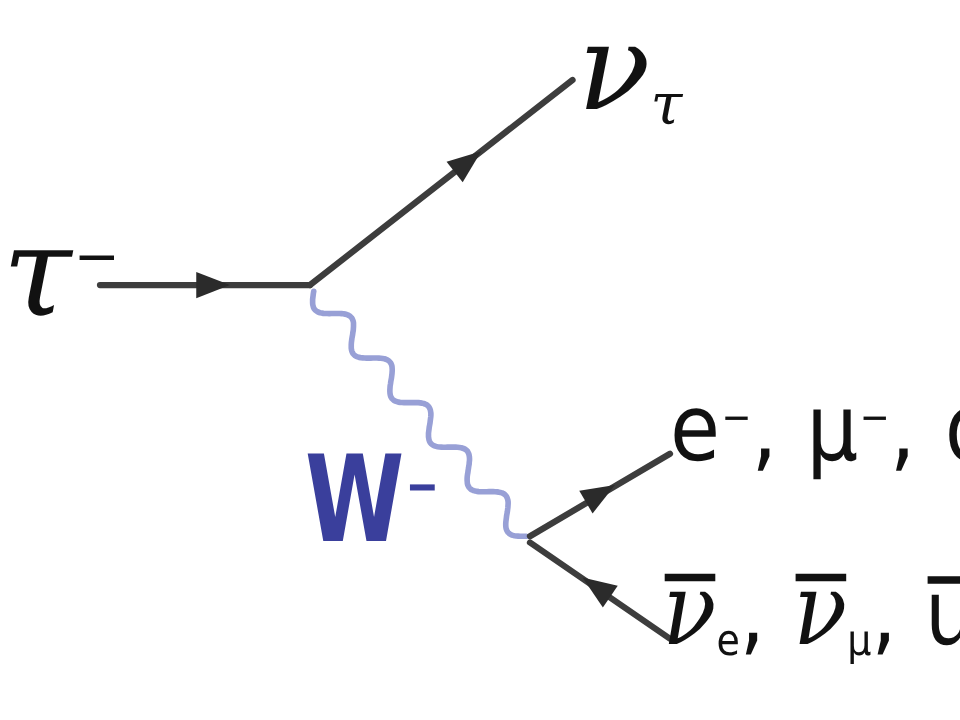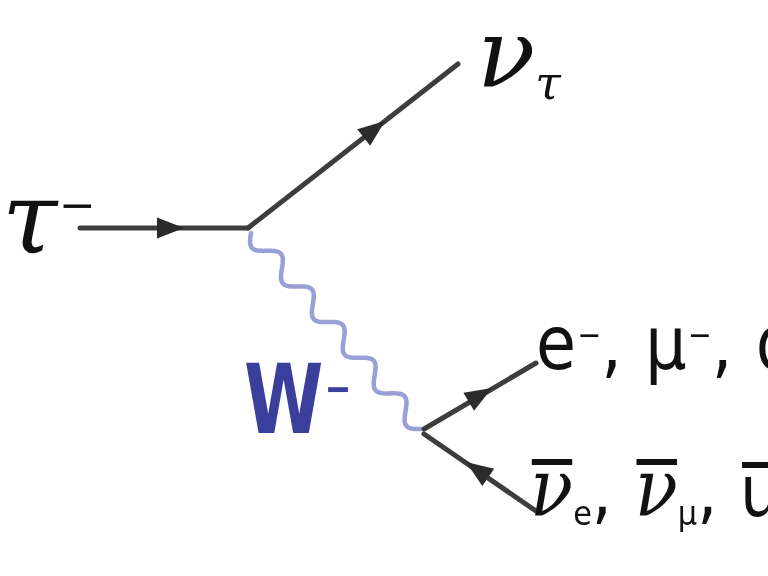--- a/index.html
+++ b/index.html
@@ -21,21 +21,21 @@
   .fermion{stroke:var(--line);stroke-width:5;stroke-linecap:round;}
   .boson{stroke:var(--boson);stroke-width:4.5;fill:none;stroke-linecap:round;stroke-linejoin:round;}
   .arrowhead{fill:#2b2b2b;stroke:none;}
 
   .fig-label{
     position:absolute;line-height:1;white-space:nowrap;
     color:var(--text);transform-origin:left top;
   }
   .serif-i{font-family:"DejaVu Serif",serif;font-style:italic;}
   .lbl-tau{left:2px;top:168px;font-size:100px;}
-  .lbl-nutau{left:477px;top:6px;font-size:96px;}
+  .lbl-nutau{left:462px;top:6px;font-size:96px;}
   .lbl-w{
     left:244px;top:352px;font-size:96px;font-weight:bold;
     font-family:"DejaVu Sans",sans-serif;color:var(--w-label);
     transform:scaleX(0.75);
   }
   .lbl-products{left:536px;top:306px;font-size:74px;transform:scaleX(0.88);}
   .lbl-antiproducts{left:530px;top:452px;font-size:72px;transform:scaleX(0.88);}
 
   sup.minus{
     display:inline-block;font-size:0.44em;vertical-align:0.72em;

